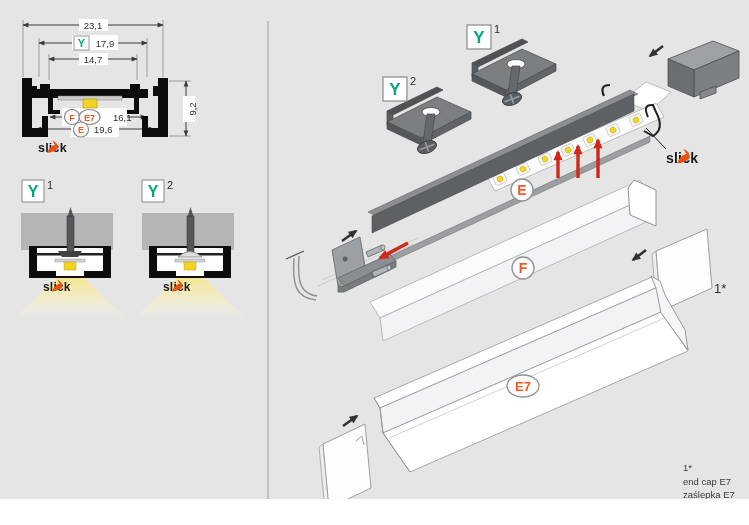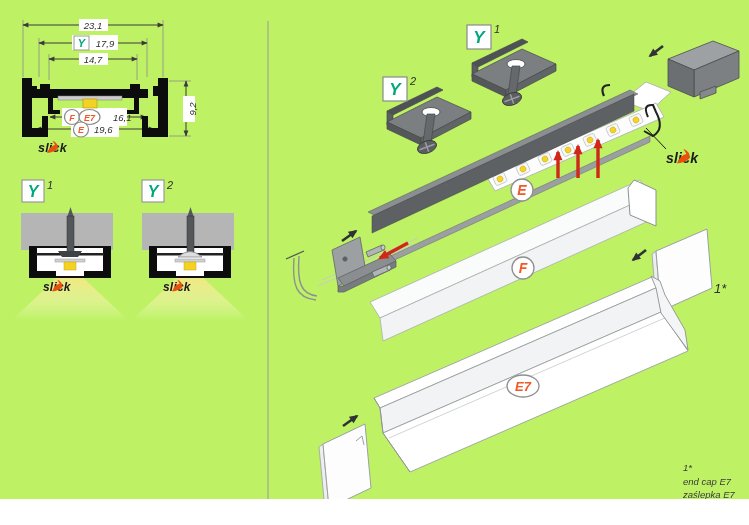--- a/index.html
+++ b/index.html
@@ -1,17 +1,17 @@
 <!DOCTYPE html>
 <html><head>
 <meta charset="utf-8">
 <style>
   html,body{margin:0;padding:0;background:#fff;}
-  .canvas{position:relative;width:749px;height:499px;background:#bef264;overflow:hidden;
-          font-family:"Liberation Sans",sans-serif;font-style:italic;}
+  .canvas{position:relative;width:749px;height:499px;background:#e5e5e5;overflow:hidden;
+          font-family:"Liberation Sans",sans-serif;}
   svg{position:absolute;left:0;top:0;font-family:"Liberation Sans",sans-serif;}
   text{fill:#2e2e2e;}
   .dim{font-size:9.5px;}
   .dimv{font-size:9.5px;}
   .lbl-orange{fill:#f05a28;font-weight:bold;}
   .lbl-green{fill:#00a87c;font-weight:bold;}
   .sup{font-size:11px;fill:#2e2e2e;}
   .brand{font-weight:bold;fill:#1a1a1a;letter-spacing:0.2px;}
   .note{font-size:9.5px;fill:#3a3a3a;}
 </style>

